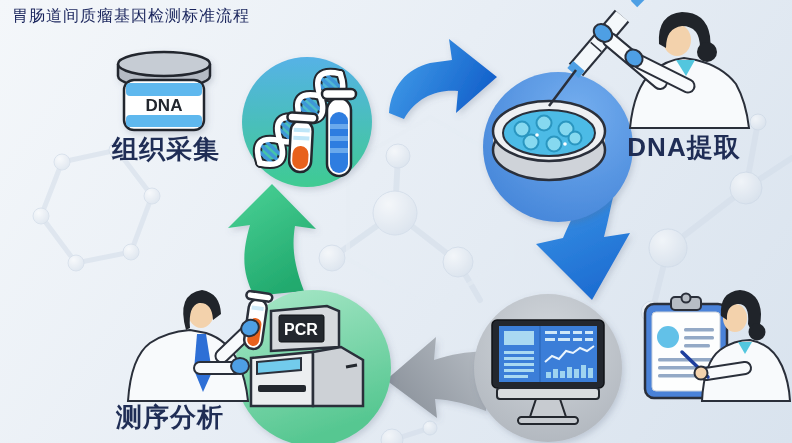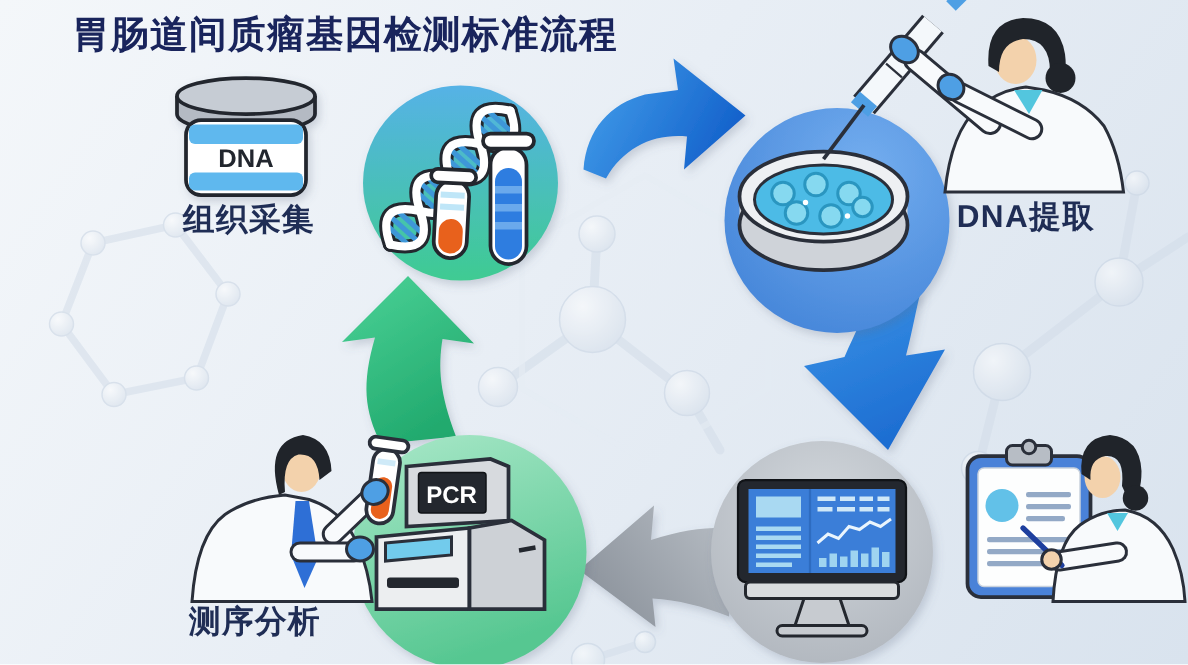--- a/index.html
+++ b/index.html
@@ -4,25 +4,25 @@
 <style>
   html,body{margin:0;padding:0;}
   .stage{
     position:relative;width:792px;height:443px;overflow:hidden;
     background:linear-gradient(125deg,#f4f7fa 0%,#e8eef5 45%,#d9e3ee 100%);
     font-family:"Liberation Sans",sans-serif;
   }
   .stage svg{position:absolute;left:0;top:0;}
   .title{
     position:absolute;left:12px;top:6px;
-    font-size:25px;font-weight:700;color:#19245c;letter-spacing:1px;white-space:nowrap;margin-left:36px;
+    font-size:16px;font-weight:400;color:#19245c;letter-spacing:1px;white-space:nowrap;
   }
   .step-label{
     position:absolute;text-align:center;
-    font-size:21px;font-weight:600;color:#1f2d55;letter-spacing:1px;
+    font-size:26px;font-weight:600;color:#1f2d55;letter-spacing:1px;
   }
   .lbl-collect{left:104px;top:132px;width:124px;}
   .lbl-extract{left:626px;top:130px;width:116px;}
   .lbl-sequence{left:106px;top:400px;width:128px;}
   .lbl-interpret{left:638px;top:402px;width:128px;}
 </style>
 </head>
 <body>
 
 <div class="stage">

